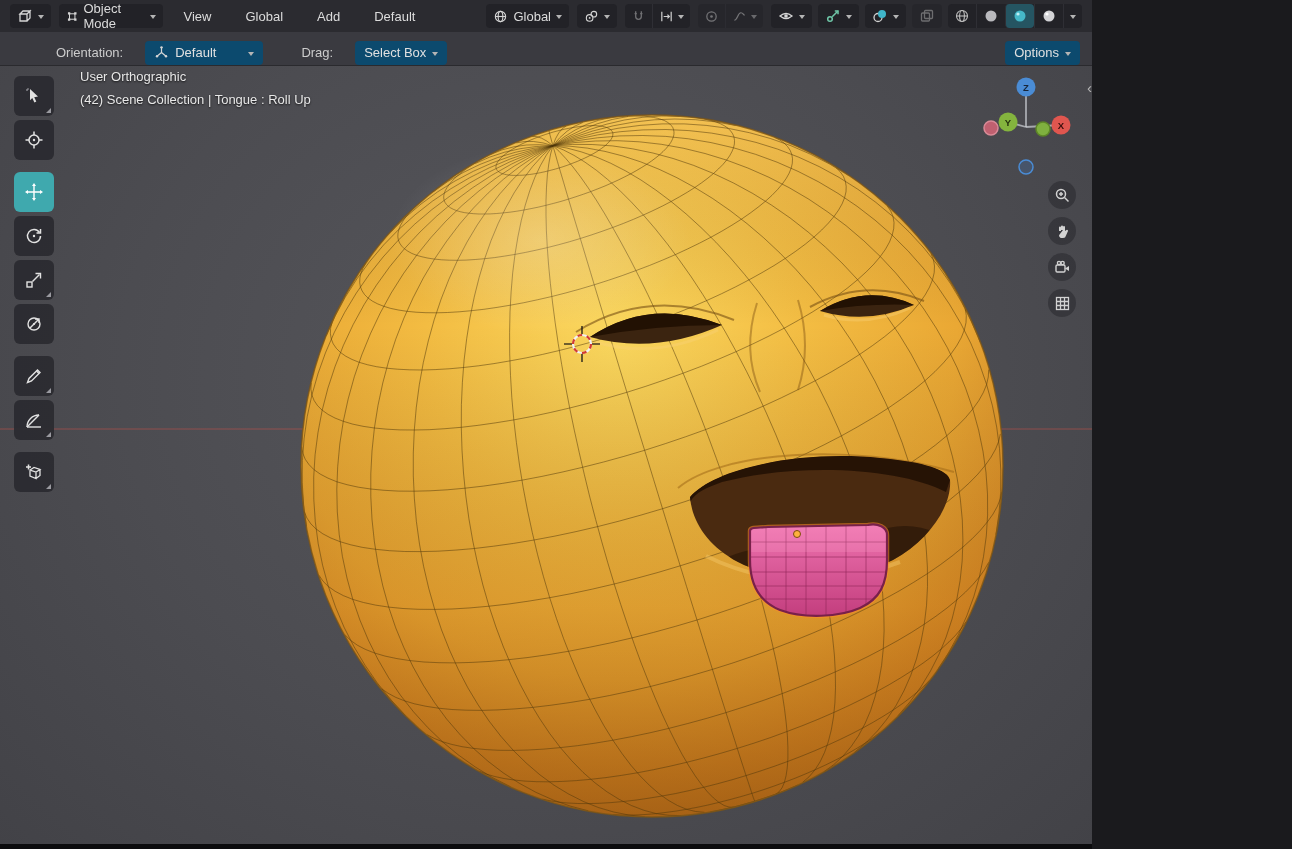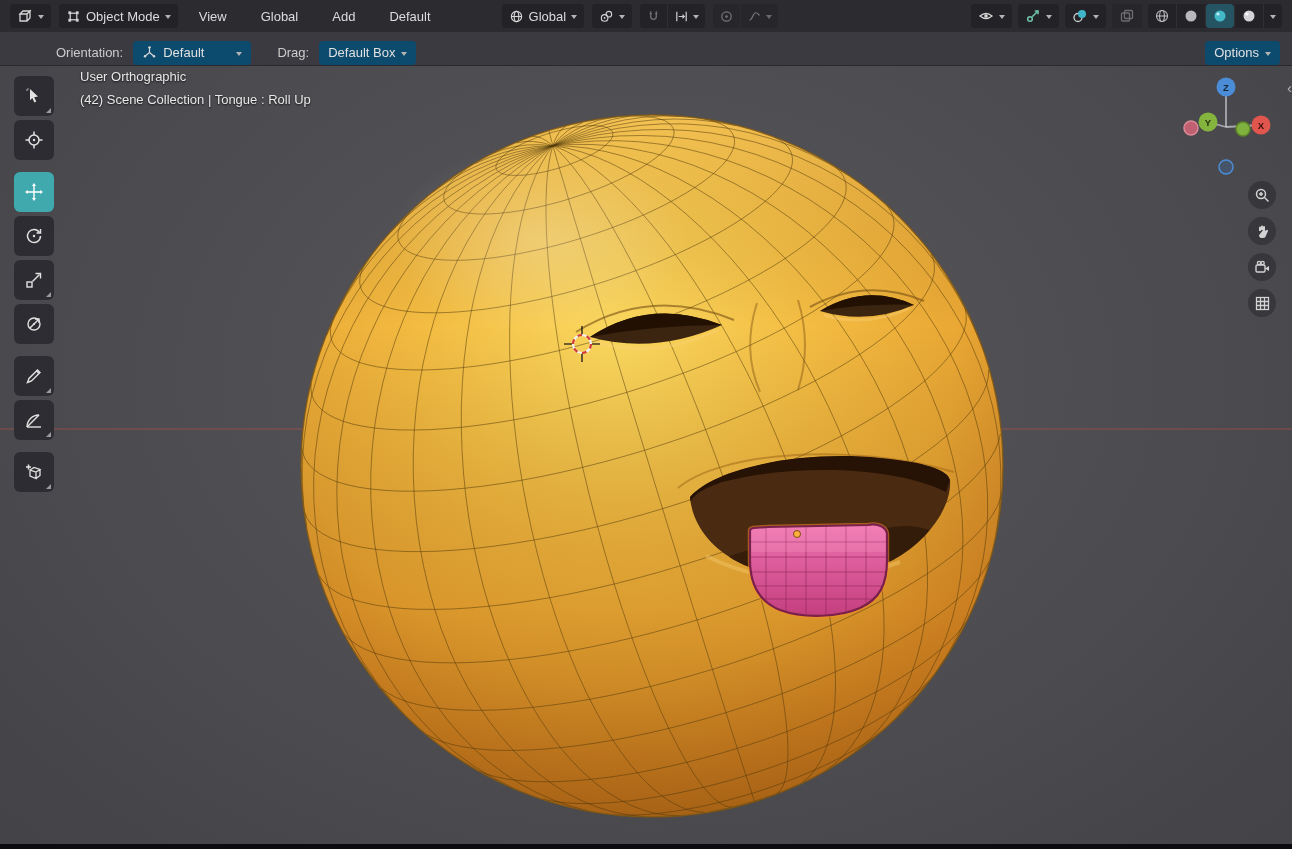--- a/index.html
+++ b/index.html
@@ -1,18 +1,18 @@
 <!DOCTYPE html>
 <html><head>
 <meta charset="utf-8">
 <style>
   * { margin:0; padding:0; box-sizing:border-box; }
   html,body { width:1292px; height:849px; overflow:hidden; background:#1a1a1d;
     font-family:"Liberation Sans", sans-serif; }
-  .app { position:relative; width:1292px; height:849px; overflow:hidden;
+  .app { position:relative; width:1092px; height:849px; overflow:hidden;
     background:radial-gradient(ellipse at 50% 44%, #56565b 0%, #4c4c51 55%, #424247 100%); }
 
   
   .header { position:absolute; top:0; left:0; right:0; height:32px; background:#2b2b30;
     display:flex; align-items:center; padding:0 10px; gap:8px; z-index:40; }
   .hbtn { display:flex; align-items:center; gap:5px; background:#222227; border-radius:4px;
     height:24px; padding:0 7px; color:#dcdcdc; font-size:13px; cursor:pointer; }
   .chev { width:0; height:0; border-left:3.5px solid transparent; border-right:3.5px solid transparent;
     border-top:4.5px solid #b5b5b5; margin-top:2px; }
   .menus { display:flex; align-items:flex-end; margin-left:4px;gap:16px; }
@@ -20,21 +20,21 @@
   .grp { display:flex; align-items:center; background:#222227; border-radius:4px; height:24px; }
   .grp .seg { display:flex; align-items:center; gap:4px; padding:0 6px; height:100%; }
   .grp .seg + .seg { border-left:1px solid #2f2f35; }
   .dim { opacity:.45; }
   .right-cluster { margin-left:auto; display:flex; align-items:center; gap:6px; }
   .seg.active-shading { background:#255562; border-radius:4px; }
   icon, .icon { display:inline-flex; }
 
   
   .toolsettings { position:absolute; top:32px; left:0; right:0; height:34px; background:#3a3a40;
-    display:flex; align-items:center; padding:8px 12px 0 56px; gap:10px; z-index:39;
+    display:flex; align-items:center; padding:8px 12px 0 56px; gap:22px; z-index:39;
     border-bottom:1px solid #2a2a2e; }
   .ts-label { color:#cccccc; font-size:13px; }
   .ts-btn { display:flex; align-items:center; gap:6px; background:#0c4a6e; border-radius:4px;
     height:24px; padding:0 9px; color:#e0e0e0; font-size:13px; cursor:pointer; }
   .ts-options { margin-left:auto; }
 
   
   .toolbar { position:absolute; left:14px; top:76px; width:40px; z-index:30; }
   .tool { position:relative; width:40px; height:40px; background:#2b2b30f2; border-radius:6px;
     margin-bottom:4px; display:flex; align-items:center; justify-content:center; cursor:pointer; }
@@ -368,21 +368,21 @@
         <path d="M8 8 V2.5 M8 8 L3.2 12 M8 8 L12.8 12"></path>
         <circle cx="8" cy="2.5" r="1.3" fill="#d5d5d5" stroke="none"></circle>
         <circle cx="3.2" cy="12" r="1.3" fill="#d5d5d5" stroke="none"></circle>
         <circle cx="12.8" cy="12" r="1.3" fill="#d5d5d5" stroke="none"></circle>
       </svg>
       <span>Default</span>
       <span class="chev" style="margin-left:26px;"></span>
     </div>
     <span class="ts-label" style="margin-left:16px;">Drag:</span>
     <div class="ts-btn">
-      <span>Default Box</span>
+      <span>Select Box</span>
       <span class="chev"></span>
     </div>
     <div class="ts-btn ts-options">
       <span>Options</span>
       <span class="chev"></span>
     </div>
   </div>
 
   <div class="toolbar">
     <div class="tool has-sub">

